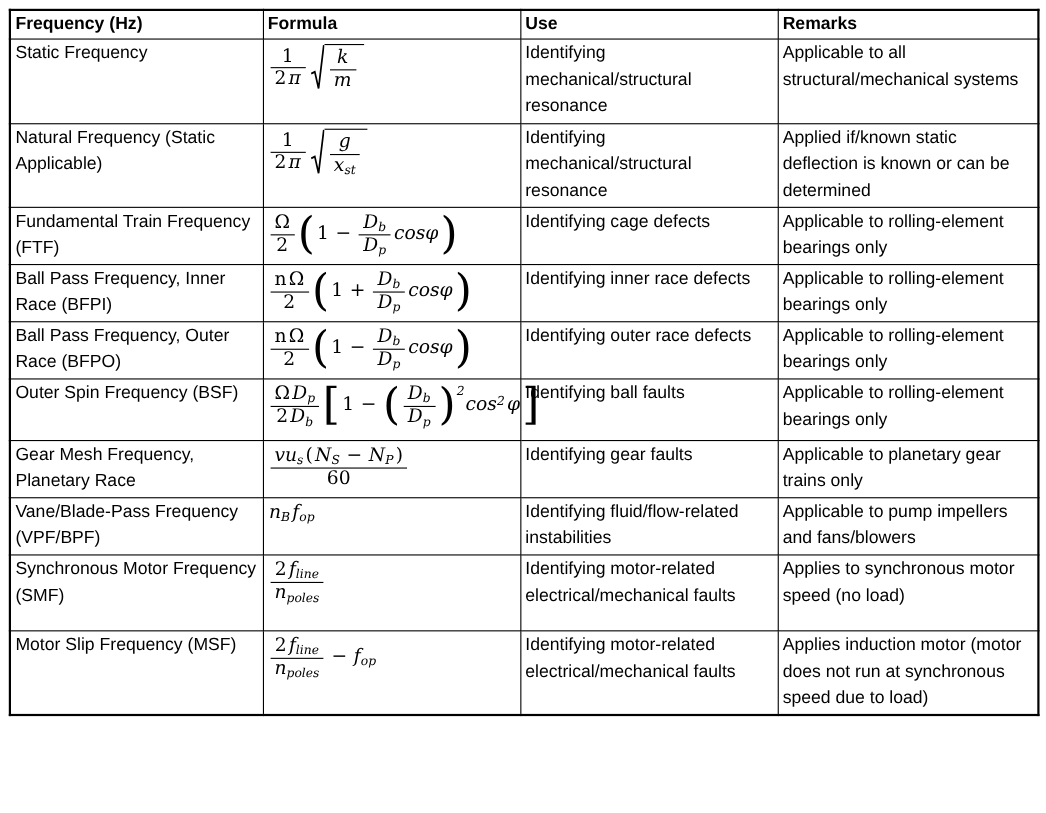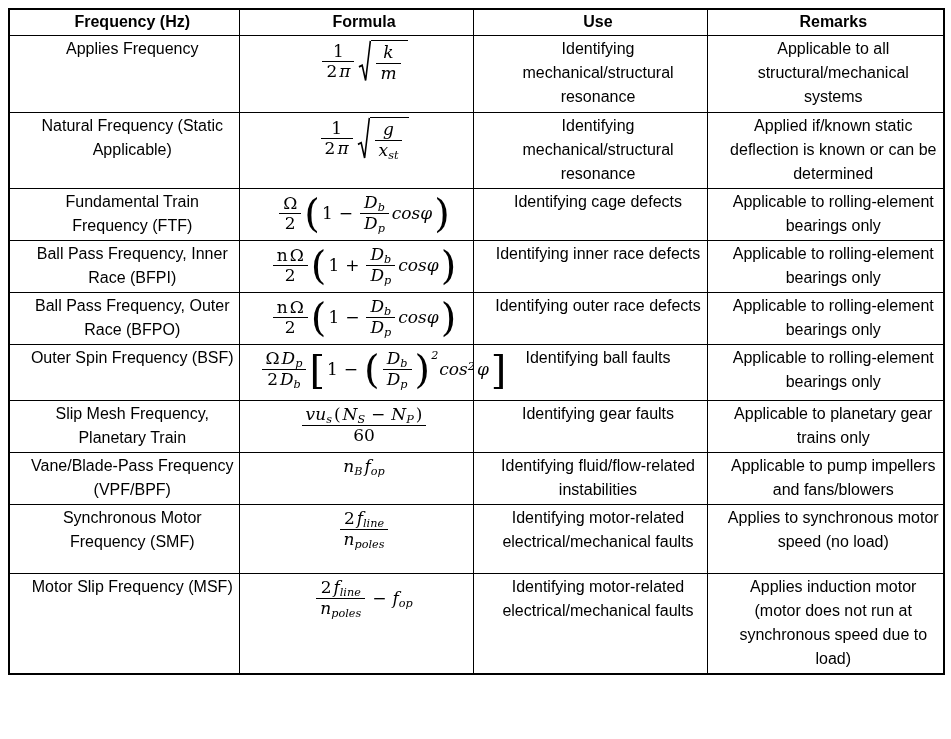--- a/index.html
+++ b/index.html
@@ -7,22 +7,22 @@
     width:951px; height:739px; background:#ffffff; position:relative;
     font-family:"Liberation Sans", sans-serif; color:#000;
   }
   table.freq {
     position:absolute; left:8px; top:8px; width:935px;
     border-collapse:collapse; table-layout:fixed;
     border:2px solid #000;
   }
   table.freq th, table.freq td {
     border:1px solid #000;
-    text-align:center; vertical-align:top;
-    padding:1px 4px 2px 20px;
+    text-align:left; vertical-align:top;
+    padding:1px 4px 2px 4px;
     font-size:16px; line-height:1.5;
   }
   table.freq th { font-weight:bold; line-height:1.25; height:21px; padding-top:2px; }
   col.c1{width:230px} col.c2{width:234px} col.c3{width:234px} col.c4{width:237px}
   tbody tr:nth-child(1){height:77px}
   tbody tr:nth-child(2){height:74px}
   tbody tr:nth-child(3){height:50px}
   tbody tr:nth-child(4){height:50px}
   tbody tr:nth-child(5){height:50px}
   tbody tr:nth-child(6){height:56px}
@@ -72,21 +72,21 @@
     <thead>
       <tr>
         <th>Frequency (Hz)</th>
         <th>Formula</th>
         <th>Use</th>
         <th>Remarks</th>
       </tr>
     </thead>
     <tbody>
         <tr>
-          <td>Applies Frequency</td>
+          <td>Static Frequency</td>
           <td><span class="formula">
               <span class="mfrac">
                 <span class="mnum">
                   <span class="mt up">1</span>
                 </span>
                 <span class="mbar"></span>
                 <span class="mden">
                   <span class="mt up">2</span>
                   <span class="mt">π</span>
                 </span>
@@ -290,21 +290,21 @@
                   <span class="mt">cos<sup>2</sup></span>
                   <span class="mt">φ</span>
                 </span>
                 <span class="dl">]</span>
               </span>
             </span></td>
           <td>Identifying ball faults</td>
           <td>Applicable to rolling-element bearings only</td>
         </tr>
         <tr>
-          <td>Slip Mesh Frequency, Planetary Train</td>
+          <td>Gear Mesh Frequency, Planetary Race</td>
           <td><span class="formula">
               <span class="mfrac">
                 <span class="mnum">
                   <span class="mt">vu<sub>s</sub></span>
                   <span class="mt up">(</span>
                   <span class="mt">N<sub>S</sub></span>
                   <span class="mo">−</span>
                   <span class="mt">N<sub>P</sub></span>
                   <span class="mt up">)</span>
                 </span>

